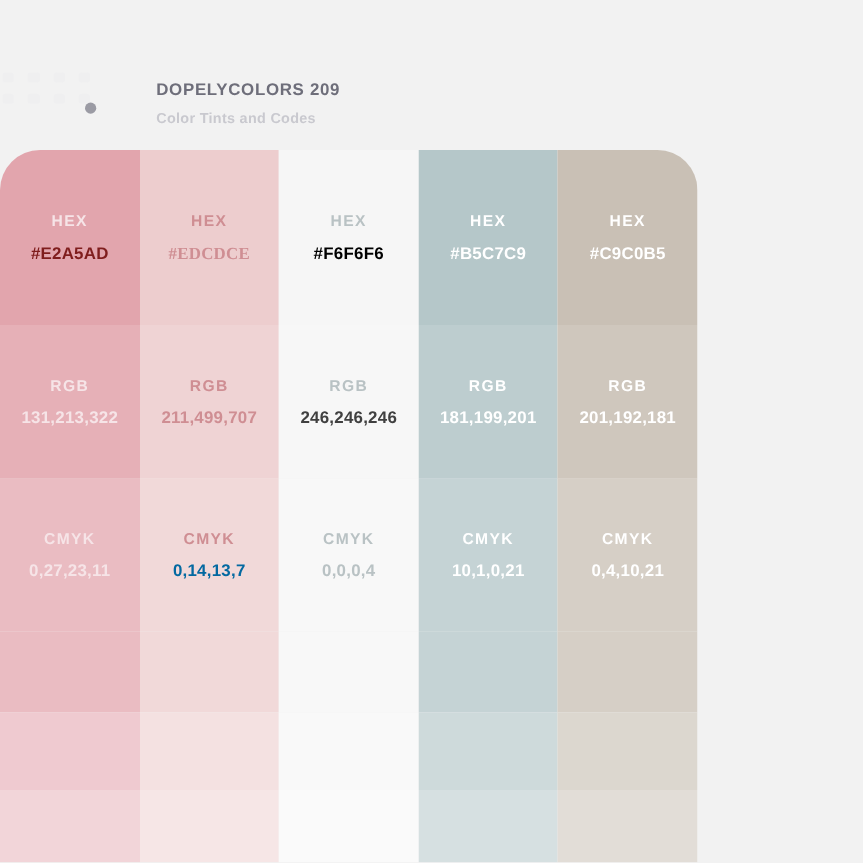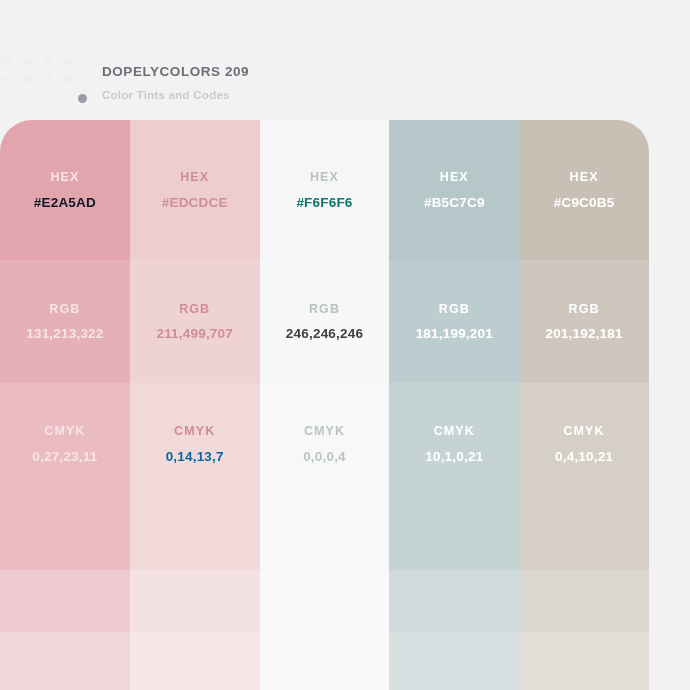--- a/index.html
+++ b/index.html
@@ -16,23 +16,24 @@
 
   
   .header {
     position:absolute;
     left:0; top:0;
     width:690px; height:120px;
   }
 
   .header-inner {
     position:absolute;
-    left:78px; top:64px;
-    display:flex;
-    align-items:flex-end;
+    left:68px; top:64px;
+    display:flex;
+    align-items:center;
+    gap:33px;
   }
 
   .bullet {
     width:9px; height:9px;
     border-radius:50%;
     background:#9b9ba4;
     margin-top:7px;
     flex:none;
   }
 
@@ -64,21 +65,21 @@
     width:72px; height:34px;
     opacity:.5;
   }
   .wm-row { display:flex; gap:11px; margin-bottom:9px; padding-left:2px; }
   .wm-dot { width:12px; height:8px; border-radius:2px; background:#ededf0; }
 
   
   .card {
     position:absolute;
     left:0; top:120px;
-    width:649px; height:570px;
+    width:558px; height:570px;
     border-radius:32px 32px 0 0;
     overflow:hidden;
     display:flex;
   }
 
   .col {
     height:100%;
     display:flex;
     flex-direction:column;
     position:relative;
@@ -147,55 +148,55 @@
         <div class="subtitle">Color Tints and Codes</div>
       </div>
     </div>
 
   </div>
 
   <div class="card" id="palette-card">
       <div class="col" style="width: 138px;">
         <div class="band band-hex" style="background: rgb(226, 165, 173);">
           <div class="band-label" style="color: rgb(246, 228, 231);">HEX</div>
-          <div class="band-value" style="color: #0f172a;">#E2A5AD</div>
+          <div class="band-value" style="color: #7f1d1d;">#E2A5AD</div>
         </div>
         <div class="band band-rgb" style="background: rgb(230, 176, 183);">
           <div class="band-label" style="color: rgb(246, 228, 231);">RGB</div>
           <div class="band-value" style="color: rgb(246, 228, 231);">131,213,322</div>
         </div>
         <div class="band band-cmyk" style="background: rgb(234, 188, 194);">
           <div class="band-label" style="color: rgb(246, 228, 231);">CMYK</div>
           <div class="band-value" style="color: rgb(246, 228, 231);">0,27,23,11</div>
         </div>
         <div class="band band-t1" style="background: rgb(234, 188, 194);"></div>
         <div class="band band-t2" style="background: rgb(239, 202, 208);"></div>
         <div class="band band-t3" style="background: rgb(242, 213, 217);"></div>
       </div>
       <div class="col" style="width: 138px;">
         <div class="band band-hex" style="background: rgb(237, 205, 206);">
           <div class="band-label" style="color: rgb(207, 142, 147);">HEX</div>
-          <div class="band-value" style="color: rgb(207, 142, 147);">#EDCDCE</div>
+          <div class="band-value" style="color: rgb(207, 142, 147); font-family: Liberation Serif, serif;">#EDCDCE</div>
         </div>
         <div class="band band-rgb" style="background: rgb(239, 211, 212);">
           <div class="band-label" style="color: rgb(207, 142, 147);">RGB</div>
           <div class="band-value" style="color: rgb(207, 142, 147);">211,499,707</div>
         </div>
         <div class="band band-cmyk" style="background: rgb(241, 217, 217);">
           <div class="band-label" style="color: rgb(207, 142, 147);">CMYK</div>
           <div class="band-value" style="color: #0369a1;">0,14,13,7</div>
         </div>
         <div class="band band-t1" style="background: rgb(241, 217, 217);"></div>
         <div class="band band-t2" style="background: rgb(244, 225, 225);"></div>
         <div class="band band-t3" style="background: rgb(246, 230, 230);"></div>
       </div>
       <div class="col" style="width: 138px;">
         <div class="band band-hex" style="background: rgb(246, 246, 246);">
           <div class="band-label" style="color: rgb(185, 194, 196);">HEX</div>
-          <div class="band-value" style="color: #0f766e;">#F6F6F6</div>
+          <div class="band-value" style="color: #000000;">#F6F6F6</div>
         </div>
         <div class="band band-rgb" style="background: rgb(247, 247, 247);">
           <div class="band-label" style="color: rgb(185, 194, 196);">RGB</div>
           <div class="band-value" style="color: #404040;">246,246,246</div>
         </div>
         <div class="band band-cmyk" style="background: rgb(248, 248, 248);">
           <div class="band-label" style="color: rgb(185, 194, 196);">CMYK</div>
           <div class="band-value" style="color: rgb(185, 194, 196);">0,0,0,4</div>
         </div>
         <div class="band band-t1" style="background: rgb(248, 248, 248);"></div>

